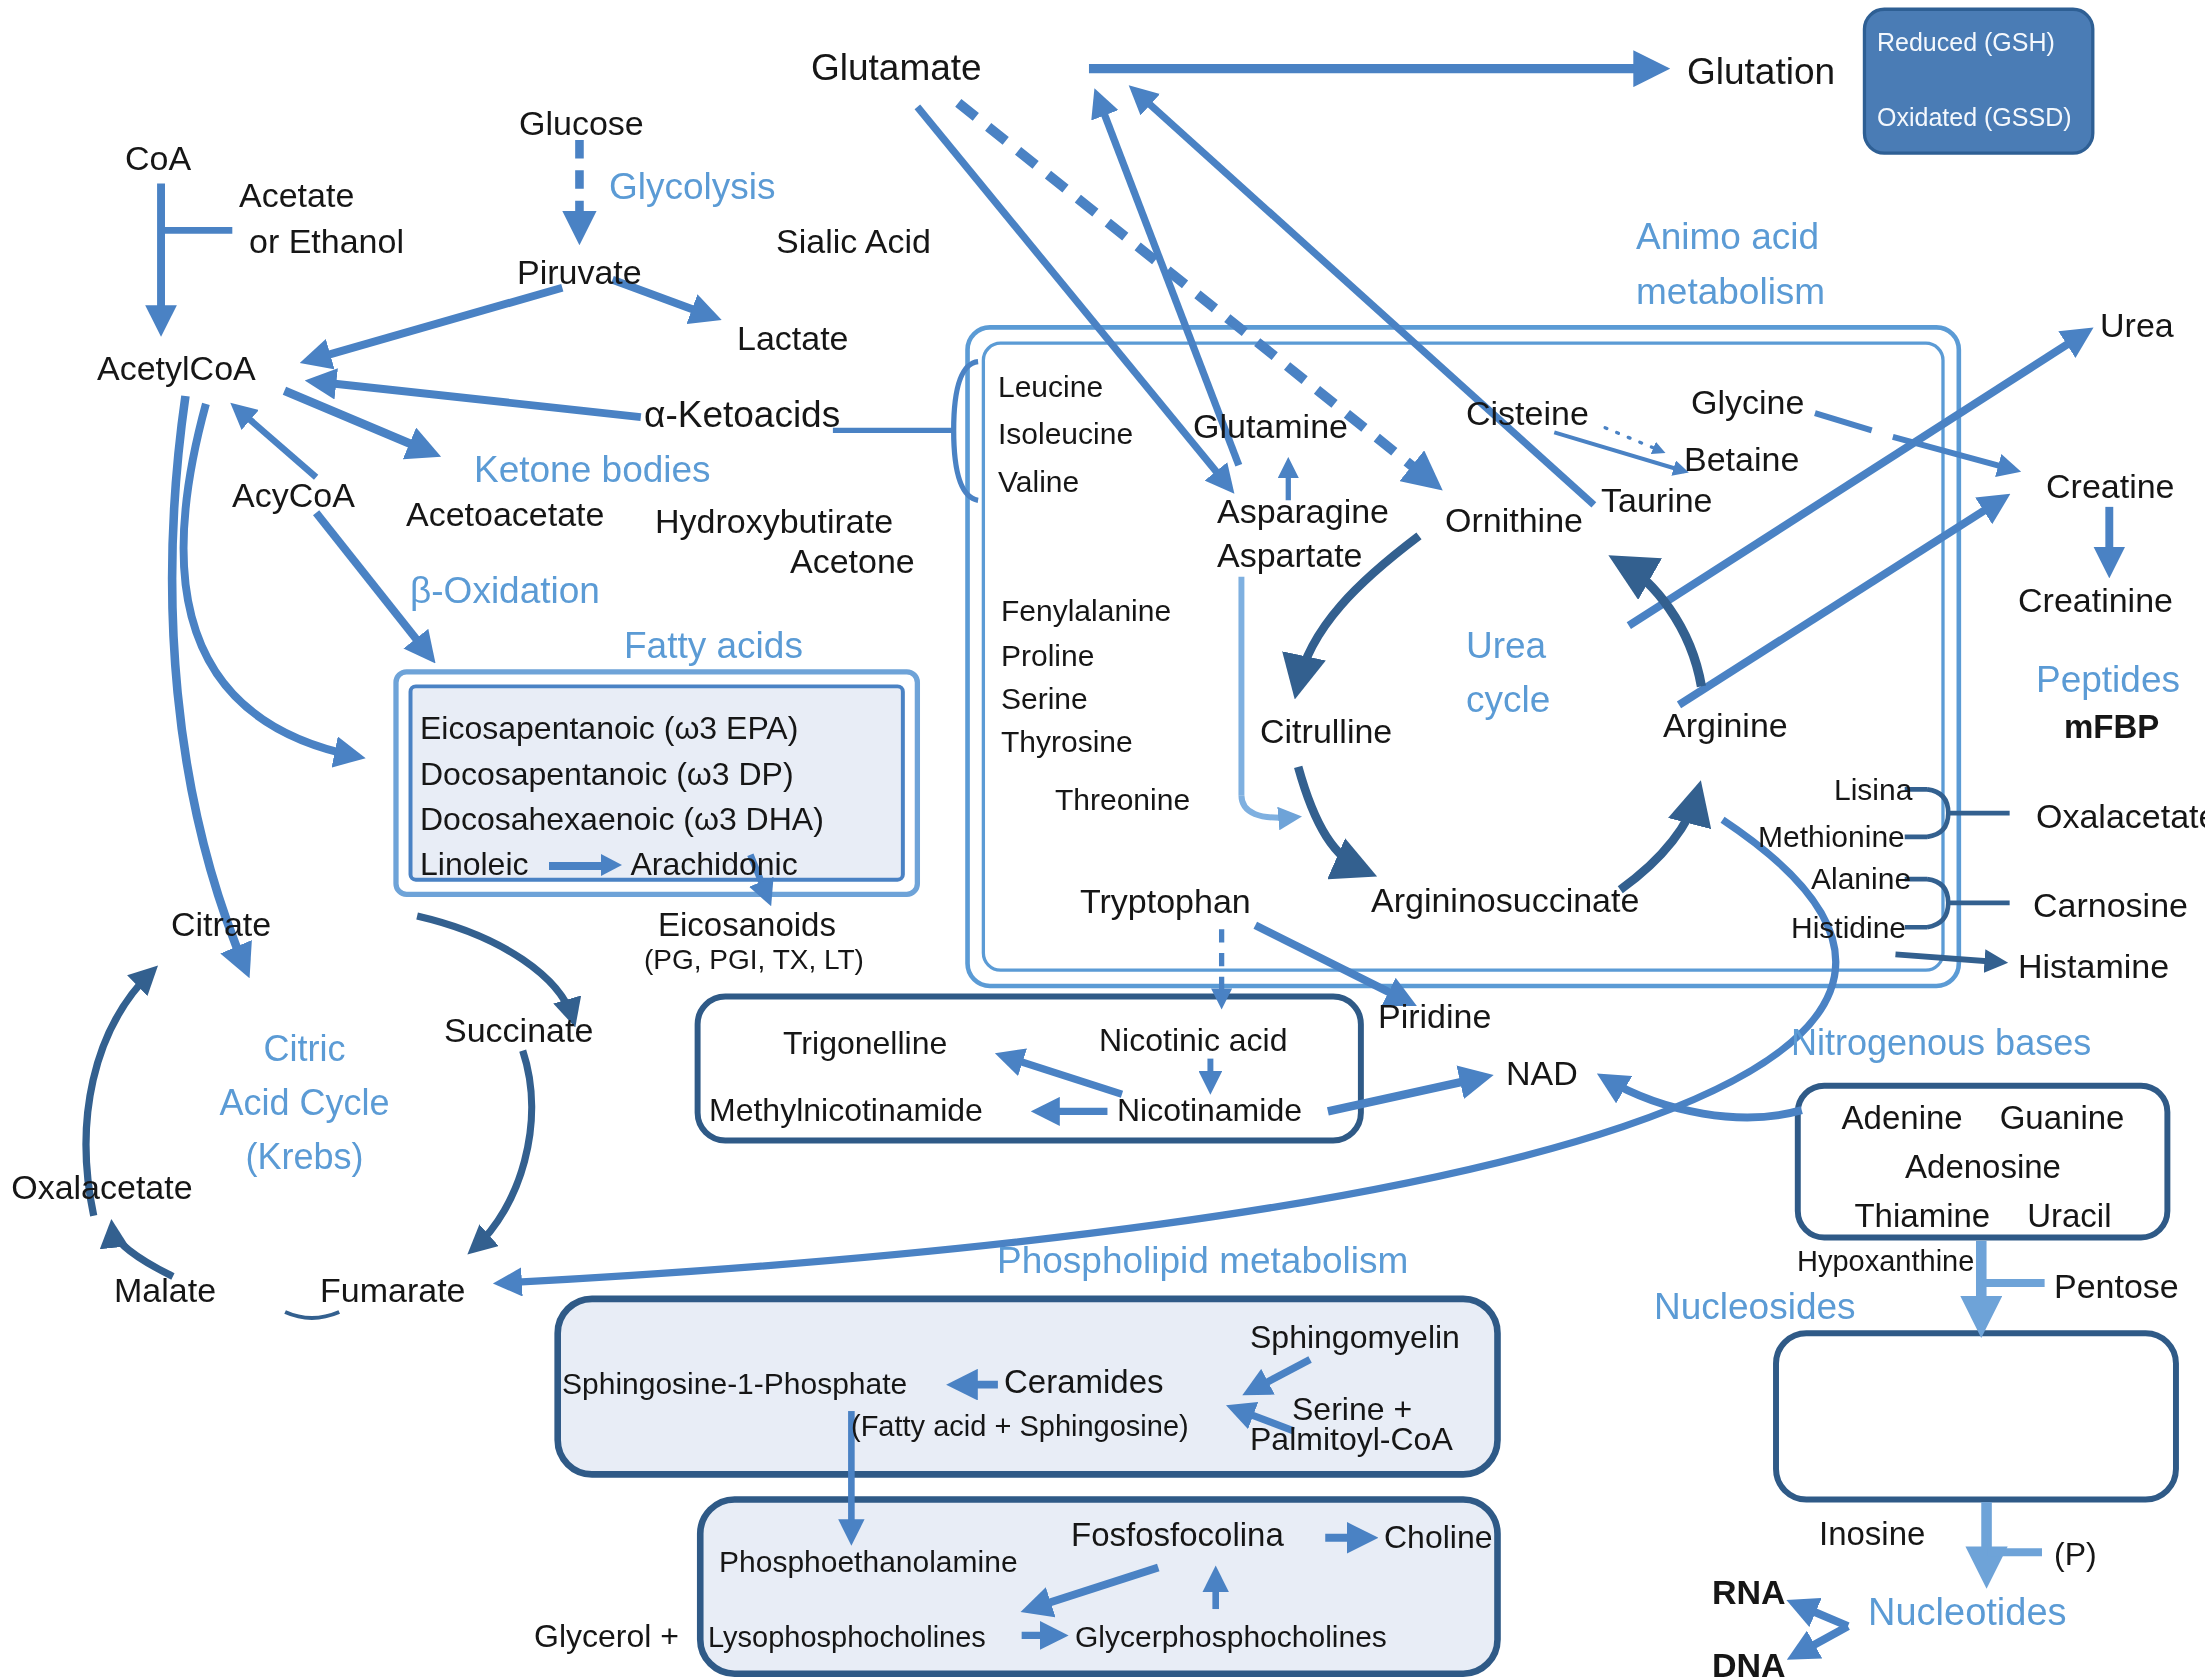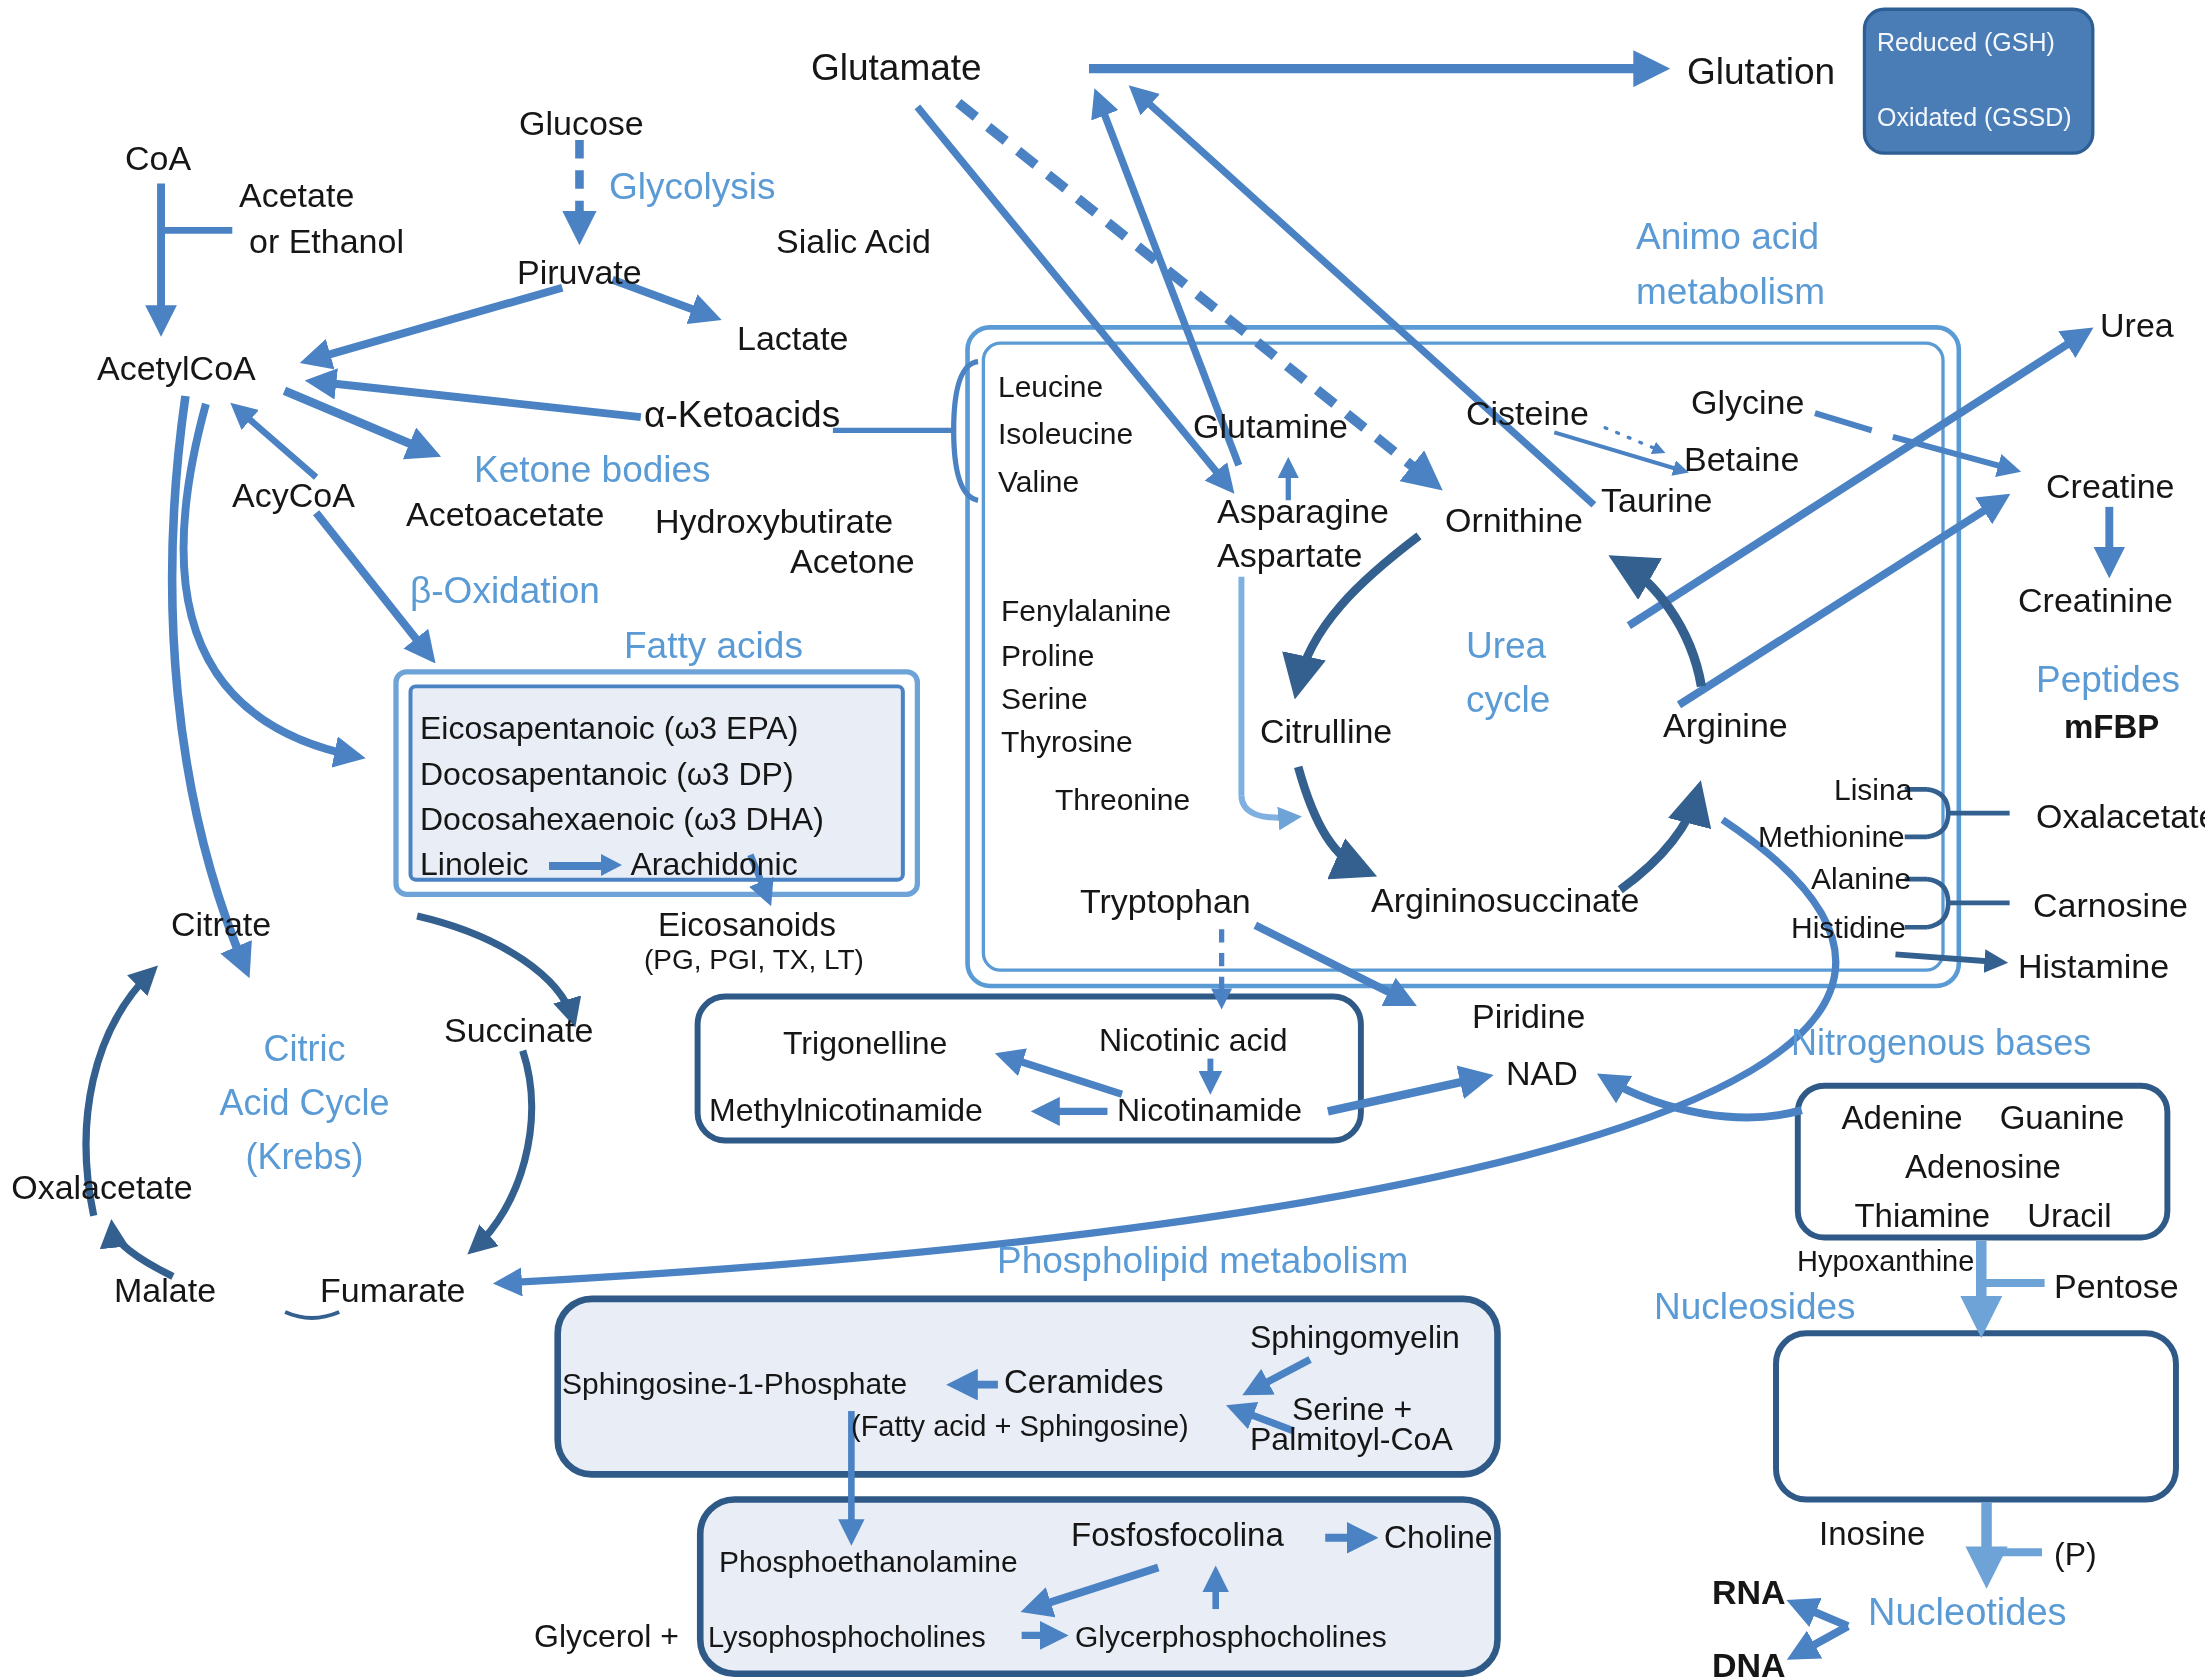--- a/index.html
+++ b/index.html
@@ -199,21 +199,21 @@
 <div class="n h s56" style="left:2036px;top:661px;">Peptides</div>
 <div class="n b s50" style="left:2064px;top:710px;">mFBP</div>
 <div class="n s46" style="left:1834px;top:774px;">Lisina</div>
 <div class="n s46" style="left:1758px;top:821px;">Methionine</div>
 <div class="n s46" style="left:1811px;top:863px;">Alanine</div>
 <div class="n s46" style="left:1791px;top:912px;">Histidine</div>
 <div class="n" style="left:2036px;top:799px;">Oxalacetate</div>
 <div class="n" style="left:2033px;top:888px;">Carnosine</div>
 <div class="n" style="left:2018px;top:949px;">Histamine</div>
 
-<div class="n" style="left:1472px;top:999px;">Piridine</div>
+<div class="n" style="left:1378px;top:999px;">Piridine</div>
 <div class="n" style="left:1506px;top:1056px;">NAD</div>
 <div class="n s48" style="left:783px;top:1027px;">Trigonelline</div>
 <div class="n s48" style="left:1099px;top:1024px;">Nicotinic acid</div>
 <div class="n s48" style="left:709px;top:1094px;">Methylnicotinamide</div>
 <div class="n s48" style="left:1117px;top:1094px;">Nicotinamide</div>
 
 <div class="n h s54" style="left:1791px;top:1024px;">Nitrogenous bases</div>
 <div class="n s50 col" style="left:1798px;top:1101px;width:370px;row-gap:14.5px;">
   <span class="row" style="gap:37px;">
     <span>Adenine</span>

